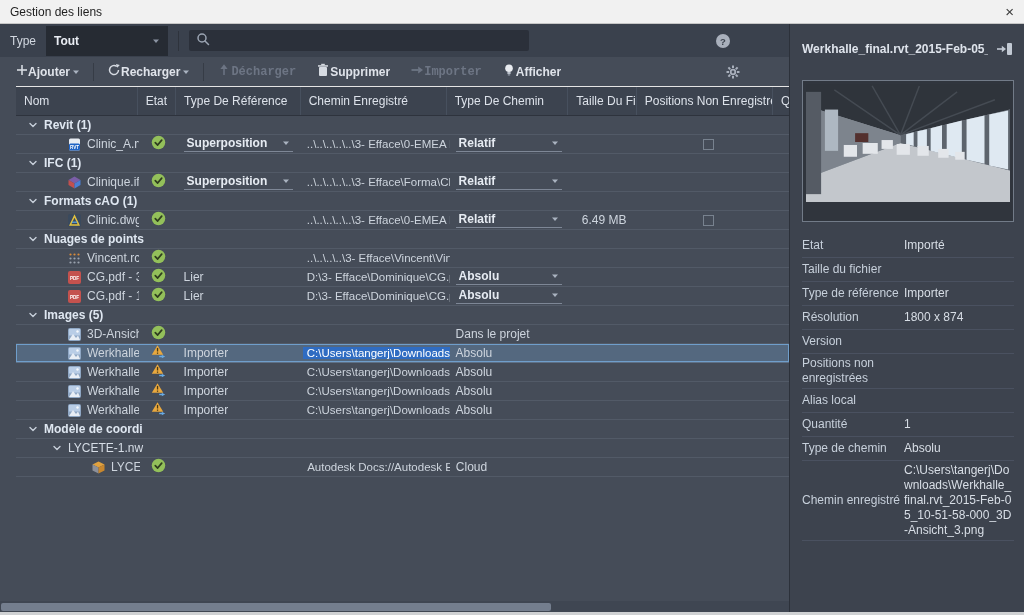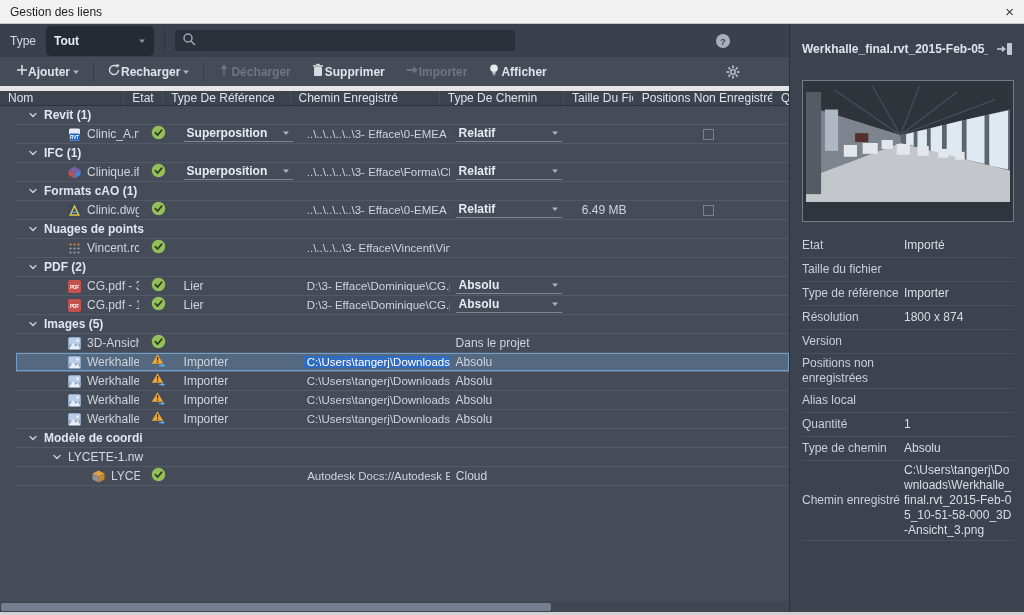--- a/index.html
+++ b/index.html
@@ -11,41 +11,41 @@
             padding:0 10px;color:#1e1e1e;font-size:12px;}
   .close{margin-left:auto;font-size:15px;color:#3c3c3c;line-height:1;cursor:default;}
   
   .content{display:flex;height:588px;}
   .left{width:790px;position:relative;border-right:1px solid #2c313a;background:#454c58;overflow:hidden;}
   .right{flex:1;background:#3d434e;padding:10px 10px 0 12px;overflow:hidden;}
   .bottomstrip{position:absolute;bottom:0;left:0;right:0;height:3px;background:#cfd1d3;}
   
   .searchrow{height:33px;background:#3a414d;display:flex;align-items:center;padding:0 10px;}
   .typelbl{color:#d2d8e0;font-size:12px;margin-right:10px;}
-  .typedd{width:108px;height:21px;background:#262b33;border-radius:5px;display:flex;align-items:center;
+  .typedd{width:122px;height:21px;background:#262b33;border-radius:0;display:flex;align-items:center;
           padding:15px 8px;color:#e9edf3;font-size:12px;font-weight:bold;}
   .typedd .car{margin-left:auto;display:flex;}
   .vsep{width:1px;height:20px;background:#2e333c;margin:0 10px;}
   .searchbox{width:340px;height:21px;background:#2b303a;border-radius:2px;display:flex;align-items:center;padding:0 7px;}
   .searchbox svg{flex:none;margin-right:6px;}
   .searchbox input{flex:1;background:transparent;border:none;outline:none;color:#cfd6df;font-size:12px;
                    font-family:"Liberation Sans",sans-serif;}
   .searchbox input::placeholder{color:#8d96a6;}
   .helpicon{margin-left:auto;margin-right:48px;display:flex;}
   
   .toolbar{height:29px;background:#454c58;display:flex;align-items:center;padding-left:6px;}
   .tbtn{display:flex;align-items:center;height:24px;padding:0 10px;color:#d6dbe2;font-size:12px;}
   .tbtn .lbl{color:#dfe3ea;font-weight:bold;}
   .tbtn.dis{color:#6d7584;}
-  .tbtn.dis .lbl{color:#6d7584;font-weight:bold;}
+  .tbtn.dis .lbl{color:#6d7584;font-weight:bold;font-family:Liberation Mono, monospace;}
   .tbtn .car{display:flex;margin-left:2px;}
   .tsep{width:1px;height:18px;background:#363c46;margin:0 3px;}
   .gear{margin-left:auto;margin-right:48px;display:flex;}
   
-  .thead{display:flex;height:20px;background:#3c434f;border-top:5px solid #e5e5e5;border-bottom:1px solid #2e333d;}
+  .thead{display:flex;height:30px;background:#3c434f;border-top:1px solid #e5e5e5;border-bottom:1px solid #2e333d;margin-left:16px;}
   .hcell{display:flex;align-items:center;padding:0 8px;border-right:1px solid #47505e;color:#dde2ea;
          font-size:12px;white-space:nowrap;overflow:hidden;}
   .c0{width:125px;} .c1{width:39px;} .c2{width:128px;} .c3{width:150px;}
   .c4{width:125px;} .c5{width:70px;} .c6{width:140px;} .c7{width:12px;border-right:none;}
   .tbody{height:492px;overflow:hidden;padding-left:16px;}
   .row{height:19px;display:flex;align-items:center;border-bottom:1px solid rgba(130,140,160,0.22);font-size:12px;}
   .row.selrow{background:#54687f;box-shadow:inset 0 0 0 1px #6f9ecb;}
   .cell{display:flex;align-items:center;height:100%;overflow:hidden;white-space:nowrap;}
   .grouprow{padding-left:12px;gap:6px;}
   .grouprow.lvl1{padding-left:36px;}
@@ -399,28 +399,20 @@
             </div>
             <div class="cell c2"></div>
             <div class="cell c3">
               <span class="pathtxt">..\..\..\..\3- Efface\Vincent\Vincen</span>
             </div>
             <div class="cell c4"></div>
             <div class="cell c5"></div>
             <div class="cell c6 cbwrap"></div>
             <div class="cell c7"></div>
           </div>
-          <div class="row grouprow lvl0">
-            <span class="chev">
-              <svg width="10" height="10" viewBox="0 0 10 10">
-                <path d="M2 3.5 L5 6.5 L8 3.5" fill="none" stroke="#c7cfda" stroke-width="1.4" stroke-linecap="round" stroke-linejoin="round"></path>
-              </svg>
-            </span>
-            <span class="glabel">PDF (2)</span>
-          </div>
           <div class="row">
             <div class="cell c0 namecell lvl1">
               <span class="fic">
                 <svg viewBox="0 0 13 13">
                   <rect width="13" height="13" rx="2" fill="#c4524e"></rect>
                   <text x="6.5" y="9.3" font-size="4.6" fill="#fff" text-anchor="middle" font-weight="bold" font-family="sans-serif">PDF</text>
                 </svg>
               </span>
               <span class="fname">CG.pdf - 3</span>
             </div>

